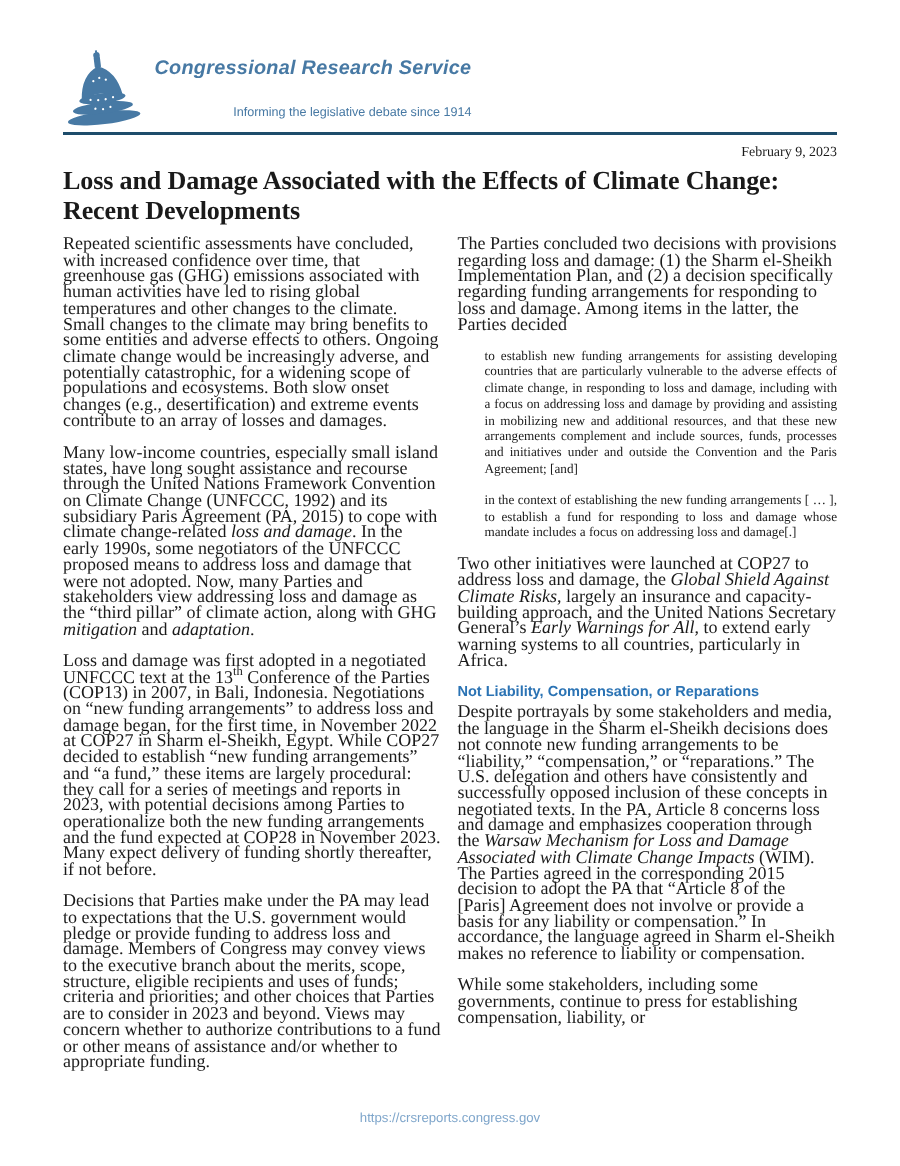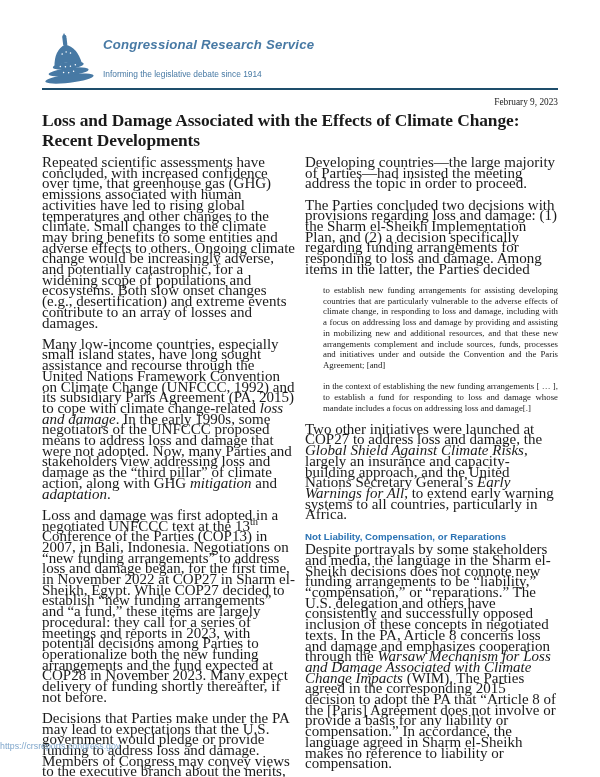--- a/index.html
+++ b/index.html
@@ -1,45 +1,45 @@
 <!DOCTYPE html>
 <html><head>
 <meta charset="utf-8">
 <style>
   html,body{margin:0;padding:0;background:#ffffff;}
   .page{position:relative;width:600px;height:777px;background:#fff;overflow:hidden;
         font-family:"Liberation Serif",serif;color:#1a1a1a;}
   
   .masthead{position:relative;margin:32px 42px 0;height:55px;}
-  .logo-row{display:flex;align-items:flex-end;}
+  .logo-row{display:flex;align-items:flex-end;text-align:right;}
   .dome{flex:0 0 auto;}
   .logo-text{margin-left:9px;padding-bottom:6px;}
   .org-name{font-family:"Liberation Sans",sans-serif;font-weight:bold;font-style:italic;
             font-size:13.2px;line-height:13px;color:#4779A4;letter-spacing:.2px;}
   .tagline{font-family:"Liberation Sans",sans-serif;font-size:8.4px;line-height:10px;
            color:#4779A4;margin-top:18px;}
   .badge{position:absolute;right:0;top:12px;background:#3E6E90;color:#fff;
          font-family:"Liberation Sans",sans-serif;font-weight:bold;font-size:16.5px;
          letter-spacing:.8px;padding:3px 11px 4px;border-right:3px solid #c6d0d9;}
   .rule{margin:1px 42px 0;border-top:2.2px solid #1E4D6B;}
   
   .date{margin:7px 42px 0;text-align:right;font-size:9.3px;line-height:11px;}
   h1.title{margin:2px 42px 7px;font-size:17.4px;line-height:20px;font-weight:bold;
            max-width:480px;letter-spacing:-.1px;}
   
   .columns{display:flex;gap:10px;margin:4px 42px 0;}
   .col{flex:1 1 0;min-width:0;}
-  p.body{font-size:15px;line-height:10.7px;margin:0 0 10.5px;}
+  p.body{font-size:12px;line-height:10.7px;margin:0 0 10.5px;}
   .quote{font-size:8.8px;line-height:10.7px;margin:0 0 10.5px 18px;text-align:justify;}
   h3.sec{font-family:"Liberation Sans",sans-serif;font-weight:bold;font-size:9.7px;
          line-height:11.6px;color:#2B73B4;margin:0 0 2px;}
   .i{font-style:italic;}
   sup.sup{font-size:70%;line-height:0;vertical-align:super;}
   
-  .footer{position:absolute;left:0;bottom:24px;width:100%;}
+  .footer{position:absolute;left:0;bottom:24px;width:100%;text-align:center;}
   .footer a{font-family:"Liberation Sans",sans-serif;font-size:8.8px;color:#7FA6CB;
             text-decoration:none;}
 </style>
 </head>
 <body>
 
 <div class="page">
 
   <div class="masthead">
     <div class="logo-row">
@@ -84,21 +84,20 @@
   <div class="columns">
 
     <div class="col">
       <p class="body">Repeated scientific assessments have concluded, with increased confidence over time, that greenhouse gas (GHG) emissions associated with human activities have led to rising global temperatures and other changes to the climate. Small changes to the climate may bring benefits to some entities and adverse effects to others. Ongoing climate change would be increasingly adverse, and potentially catastrophic, for a widening scope of populations and ecosystems. Both slow onset changes (e.g., desertification) and extreme events contribute to an array of losses and damages.</p>
       <p class="body">Many low-income countries, especially small island states, have long sought assistance and recourse through the United Nations Framework Convention on Climate Change (UNFCCC, 1992) and its subsidiary Paris Agreement (PA, 2015) to cope with climate change-related <span class="i">loss and damage</span>. In the early 1990s, some negotiators of the UNFCCC proposed means to address loss and damage that were not adopted. Now, many Parties and stakeholders view addressing loss and damage as the “third pillar” of climate action, along with GHG <span class="i">mitigation</span> and <span class="i">adaptation</span>.</p>
       <p class="body">Loss and damage was first adopted in a negotiated UNFCCC text at the 13<sup class="sup">th</sup> Conference of the Parties (COP13) in 2007, in Bali, Indonesia. Negotiations on “new funding arrangements” to address loss and damage began, for the first time, in November 2022 at COP27 in Sharm el-Sheikh, Egypt. While COP27 decided to establish “new funding arrangements” and “a fund,” these items are largely procedural: they call for a series of meetings and reports in 2023, with potential decisions among Parties to operationalize both the new funding arrangements and the fund expected at COP28 in November 2023. Many expect delivery of funding shortly thereafter, if not before.</p>
       <p class="body">Decisions that Parties make under the PA may lead to expectations that the U.S. government would pledge or provide funding to address loss and damage. Members of Congress may convey views to the executive branch about the merits, scope, structure, eligible recipients and uses of funds; criteria and priorities; and other choices that Parties are to consider in 2023 and beyond. Views may concern whether to authorize contributions to a fund or other means of assistance and/or whether to appropriate funding.</p>
     </div>
 
     <div class="col">
-      <p class="body">Developing countries—the large majority of Parties—had insisted the meeting address the topic in order to proceed.</p>
       <p class="body">The Parties concluded two decisions with provisions regarding loss and damage: (1) the Sharm el-Sheikh Implementation Plan, and (2) a decision specifically regarding funding arrangements for responding to loss and damage. Among items in the latter, the Parties decided</p>
       <div class="quote">to establish new funding arrangements for assisting developing countries that are particularly vulnerable to the adverse effects of climate change, in responding to loss and damage, including with a focus on addressing loss and damage by providing and assisting in mobilizing new and additional resources, and that these new arrangements complement and include sources, funds, processes and initiatives under and outside the Convention and the Paris Agreement; [and]</div>
       <div class="quote">in the context of establishing the new funding arrangements [ … ], to establish a fund for responding to loss and damage whose mandate includes a focus on addressing loss and damage[.]</div>
       <p class="body">Two other initiatives were launched at COP27 to address loss and damage, the <span class="i">Global Shield Against Climate Risks</span>, largely an insurance and capacity-building approach, and the United Nations Secretary General’s <span class="i">Early Warnings for All</span>, to extend early warning systems to all countries, particularly in Africa.</p>
       <h3 class="sec">Not Liability, Compensation, or Reparations</h3>
       <p class="body">Despite portrayals by some stakeholders and media, the language in the Sharm el-Sheikh decisions does not connote new funding arrangements to be “liability,” “compensation,” or “reparations.” The U.S. delegation and others have consistently and successfully opposed inclusion of these concepts in negotiated texts. In the PA, Article 8 concerns loss and damage and emphasizes cooperation through the <span class="i">Warsaw Mechanism for Loss and Damage Associated with Climate Change Impacts</span> (WIM). The Parties agreed in the corresponding 2015 decision to adopt the PA that “Article 8 of the [Paris] Agreement does not involve or provide a basis for any liability or compensation.” In accordance, the language agreed in Sharm el-Sheikh makes no reference to liability or compensation.</p>
       <p class="body">While some stakeholders, including some governments, continue to press for establishing compensation, liability, or</p>
     </div>
 
   </div>

